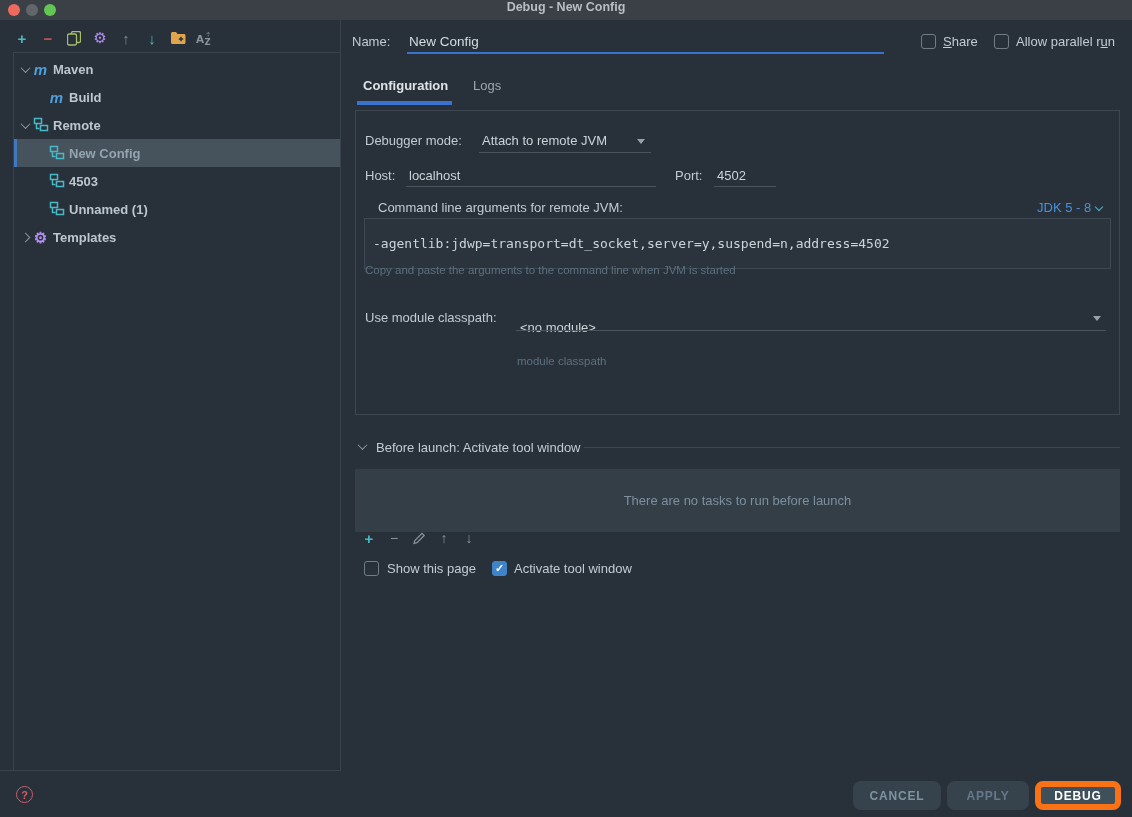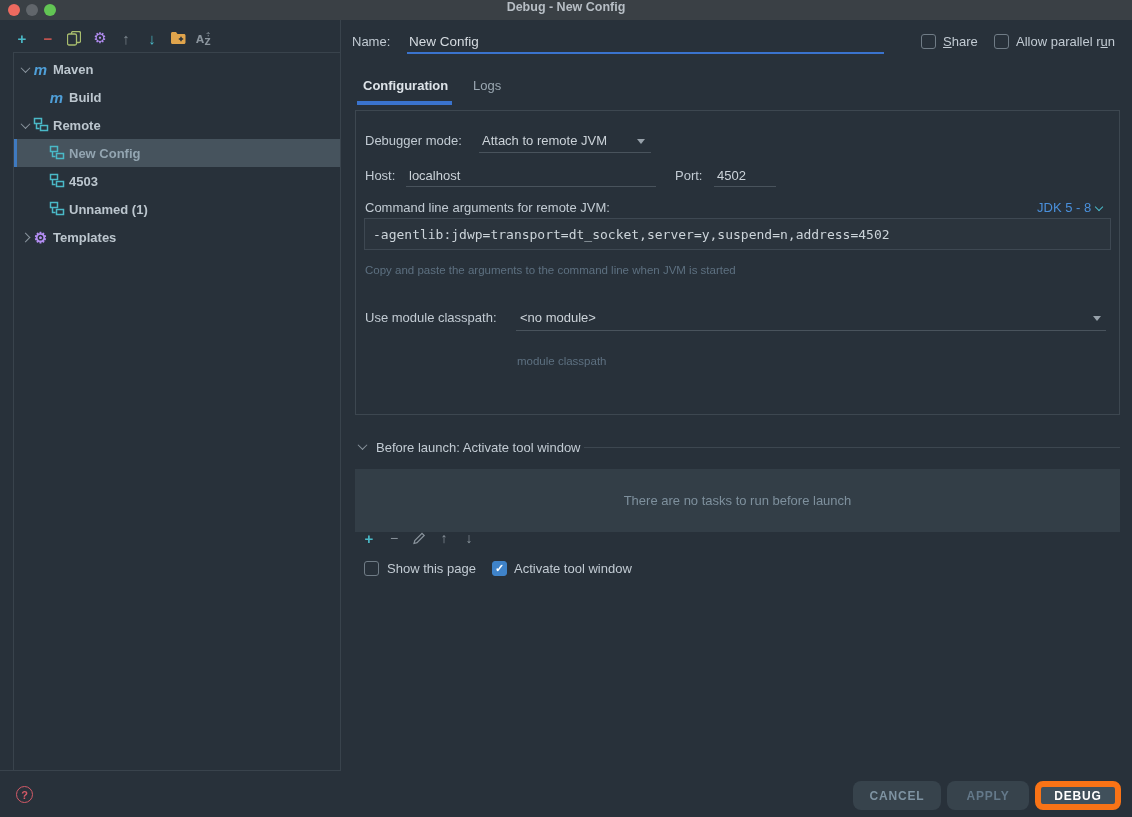--- a/index.html
+++ b/index.html
@@ -60,21 +60,21 @@
   .tab.active { color:#dde3e8; font-weight:700; }
   .tab.idle { color:#9aa7b1; }
   .tab-underline { position:absolute; left:357px; top:101px; width:95px; height:3.5px; background:#3a73cd; }
   
   .panel { position:absolute; left:355px; top:110px; width:765px; height:305px;
     border:1px solid #3d4750; }
   .val { color:#ccd3d9; }
   .u-line { position:absolute; height:1px; background:#49535c; }
   .field { position:absolute; background:transparent; border:none; border-bottom:1px solid #49535c;
     color:#ccd3d9; font-size:13px; font-family:"Liberation Sans",sans-serif; padding:0 3px; outline:none; height:22px; }
-  .mono-field { position:absolute; left:364px; top:218px; width:747px; height:32px;
+  .mono-field { position:absolute; left:364px; top:218px; width:747px; height:51px;
     background:#2b343d; border:1px solid #3e4852; color:#ccd4da;
     font-family:"DejaVu Sans Mono",monospace; font-size:13px; padding:0 8px; outline:none; }
   .hint { position:absolute; color:#5d7080; font-size:11.5px;text-align:center; }
   .link { color:#4a90dc; font-size:13px; }
   .chev-teal { width:6px; height:6px; border-right:1.6px solid #4ab9c7;
     border-bottom:1.6px solid #4ab9c7; display:inline-block; transform:rotate(45deg);
     margin-left:5px; margin-bottom:2px; }
   .tri-down { width:0; height:0; border-left:4.5px solid transparent;
     border-right:4.5px solid transparent; border-top:5.5px solid #97a1aa; position:absolute; }
   
@@ -226,28 +226,28 @@
   <span class="lbl" style="left:365px; top:133px;">Debugger mode:</span>
   <span class="lbl val" style="left:482px; top:133px;">Attach to remote JVM</span>
   <span class="tri-down" style="left:637px; top:139px;"></span>
   <span class="u-line" style="left:479px; top:152px; width:172px;"></span>
 
   <span class="lbl" style="left:365px; top:168px;">Host:</span>
   <input class="field" style="left: 406px; top: 165px; width: 250px;" value="localhost">
   <span class="lbl" style="left:675px; top:168px;">Port:</span>
   <input class="field" style="left: 714px; top: 165px; width: 62px;" value="4502">
 
-  <span class="lbl" style="left:365px; top:200px;">Command line arguments for remote JVM:</span>
+  <span class="lbl" style="left:378px; top:200px;">Command line arguments for remote JVM:</span>
   <span class="lbl link" style="left:1037px; top:200px;"><span>JDK 5 - 8</span><span class="chev-teal"></span></span>
 
   <input class="mono-field" value="-agentlib:jdwp=transport=dt_socket,server=y,suspend=n,address=4502" style="">
   <span class="hint" style="left:365px; top:264px;">Copy and paste the arguments to the command line when JVM is started</span>
 
   <span class="lbl" style="left:365px; top:310px;text-align:center;">Use module classpath:</span>
-  <span class="lbl val" style="left:520px; top:310px;">&lt;no module&gt;</span>
+  <span class="lbl val" style="left:520px; top:320px;">&lt;no module&gt;</span>
   <span class="tri-down" style="left:1093px; top:316px;"></span>
   <span class="u-line" style="left:516px; top:330px; width:590px;"></span>
   <span class="hint" style="left:517px; top:355px;">module classpath</span>
 
   <span class="chev down" style="position:absolute; left:359px; top:443px;"></span>
   <span class="lbl" style="left:376px; top:440px;">Before launch: Activate tool window</span>
   <span class="bl-line" style="left:584px; top:447px; width:536px;"></span>
 
   <div class="empty-box">
     <span>There are no tasks to run before launch</span>

